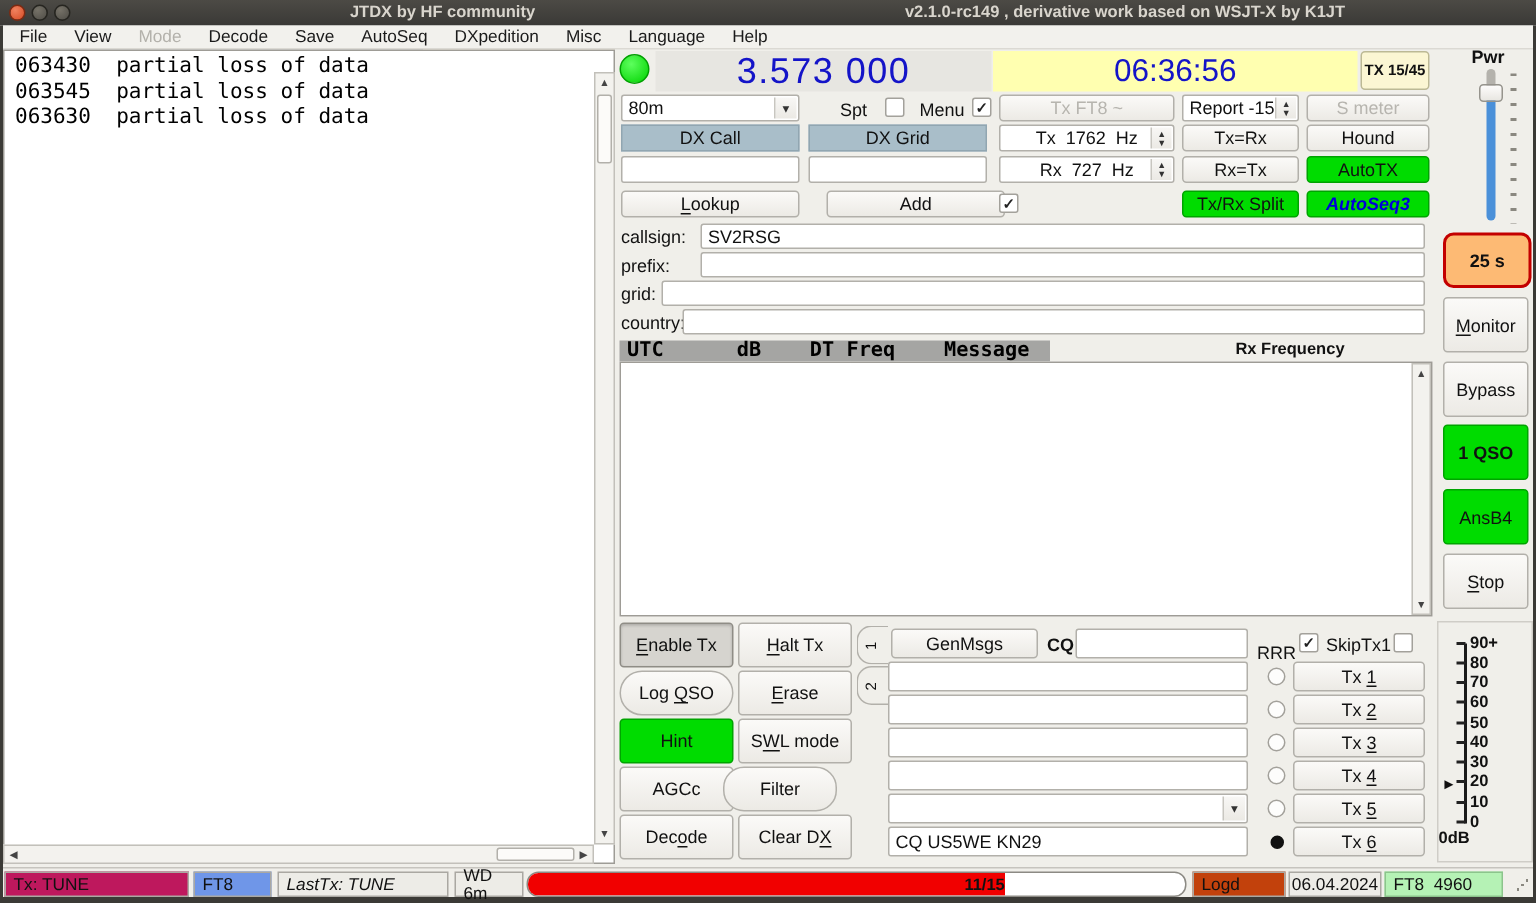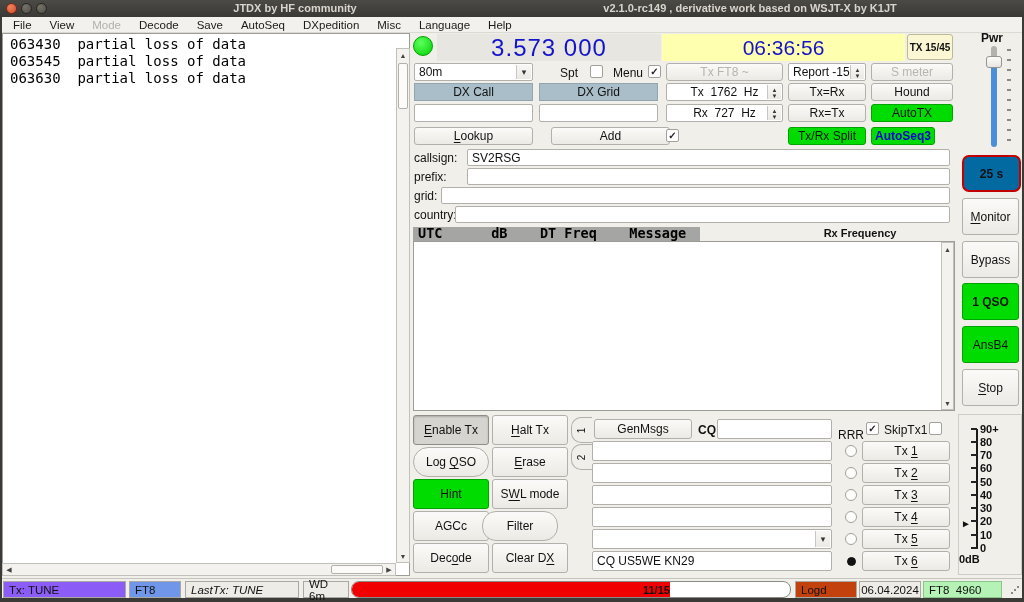--- a/index.html
+++ b/index.html
@@ -25,21 +25,21 @@
 
   
   .btn { position:absolute; display:flex; align-items:center; justify-content:center;
     background:linear-gradient(#fbfaf8,#eceae5); border:1px solid #b2b0aa; border-radius:3px;
     font-size:12px; color:#111; }
   .btn u { text-underline-offset:2px; }
   .btn.dis { color:#b7b5af; }
   .btn.green { background:#00dc00; border-color:#00a400; }
   .btn.blue-text { color:#0000d9; font-weight:bold; }
   .btn.pressed { background:#d6d4cf; border-color:#8f8d86; box-shadow:inset 0 1px 2px rgba(0,0,0,.2); }
-  .btn.red { background:#0369a1; border:2px solid #c30000; border-radius:7px; font-weight:bold; }
+  .btn.red { background:#fdba74; border:2px solid #c30000; border-radius:7px; font-weight:bold; }
   .field { position:absolute; background:#fff; border:1px solid #b2b0aa; border-radius:2px;
     font-size:12px; color:#111; padding:0 4px; display:flex; align-items:center; font-family:"Liberation Sans",sans-serif; }
   input.field { outline:none; }
   .hdr { position:absolute; background:#a9bec9; border:1px solid #91a6b1; display:flex;
     align-items:center; justify-content:center; font-size:12px; color:#111; }
   .lbl { position:absolute; font-size:12px; color:#111; }
   .cb { position:absolute; width:13px; height:13px; background:#fff; border:1px solid #a3a19b;
     border-radius:2px; display:flex; align-items:center; justify-content:center;
     font-size:10px; font-weight:bold; color:#222; overflow:hidden; }
   .radio { position:absolute; width:12px; height:12px; border:1px solid #a3a19b; border-radius:50%; background:#fdfdfc; }
@@ -176,21 +176,21 @@
     <span></span>
       <u>L</u>
       <span>ookup</span>
   </div>
   <div class="btn" style="left:539px;top:127px;width:119px;height:18px;margin-left:12px;">Add</div>
   <span class="cb" style="left:666px;top:129px;">
       <i style="font-style:normal;">✓</i>
     </span>
   <div class="lbl" style="left:684px;top:130px;margin-top:40px;">Wanted</div>
   <div class="btn green" style="left:788px;top:127px;width:78px;height:18px;">Tx/Rx Split</div>
-  <div class="btn green blue-text" style="left:871px;top:127px;width:64px;height:18px;">AutoSeq3</div>
+  <div class="btn green blue-text" style="left:871px;top:127px;width:82px;height:18px;font-style:italic;">AutoSeq3</div>
 
   <div class="lbl" style="left:414px;top:151px;">callsign:</div>
   <input class="field" style="left: 467px; top: 149px; width: 483px; height: 17px;" value="SV2RSG">
   <div class="lbl" style="left:414px;top:170px;">prefix:</div>
   <input class="field" style="left: 467px; top: 168px; width: 483px; height: 17px;" value="">
   <div class="lbl" style="left:414px;top:189px;">grid:</div>
   <input class="field" style="left: 441px; top: 187px; width: 509px; height: 17px;" value="">
   <div class="lbl" style="left:414px;top:208px;">country:</div>
   <input class="field" style="left: 455px; top: 206px; width: 495px; height: 17px;" value="">
 
@@ -337,21 +337,21 @@
   <div class="tick-lbl" style="left:980px;top:476px;">50</div>
   <div class="tick-lbl" style="left:980px;top:489px;">40</div>
   <div class="tick-lbl" style="left:980px;top:502px;">30</div>
   <div class="tick-lbl" style="left:980px;top:515px;">20</div>
   <div class="tick-lbl" style="left:980px;top:529px;">10</div>
   <div class="tick-lbl" style="left:980px;top:542px;">0</div>
   <div class="abs" style="left:961px;top:518px;font-size:10px;color:#111;">►</div>
   <div class="tick-lbl" style="left:959px;top:553px;">0dB</div>
 
   <div id="statusbar">
-    <div class="st" style="left:1px;width:123px;background:#8b5cf6;">Tx: TUNE</div>
+    <div class="st" style="left:1px;width:123px;background:#be185d;">Tx: TUNE</div>
     <div class="st" style="left:127px;width:52px;background:#6f96e8;">FT8</div>
     <div class="st" style="left:183px;width:114px;font-style:italic;">LastTx: TUNE</div>
     <div class="st" style="left:301px;width:46px;">WD 6m</div>
     <div class="st" style="left:349px;width:440px;background:#fff;border-radius:8px;border-color:#8c8a84;padding:0;overflow:hidden;">
       <div style="position:absolute;left:0;top:0;bottom:0;width:72.7%;background:#f10000;"></div>
       <span style="position:absolute;left:69.5%;transform:translateX(-50%);font-size:11px;font-weight:bold;color:#111;">11/15</span>
     </div>
     <div class="st" style="left:793px;width:62px;background:#c2410c;">Logd</div>
     <div class="st" style="left:857px;width:62px;justify-content:center;padding:0;">06.04.2024</div>
     <div class="st pre" style="left:921px;width:79px;background:#b5f2b5;border-color:#8cc48c;">FT8  4960</div>

